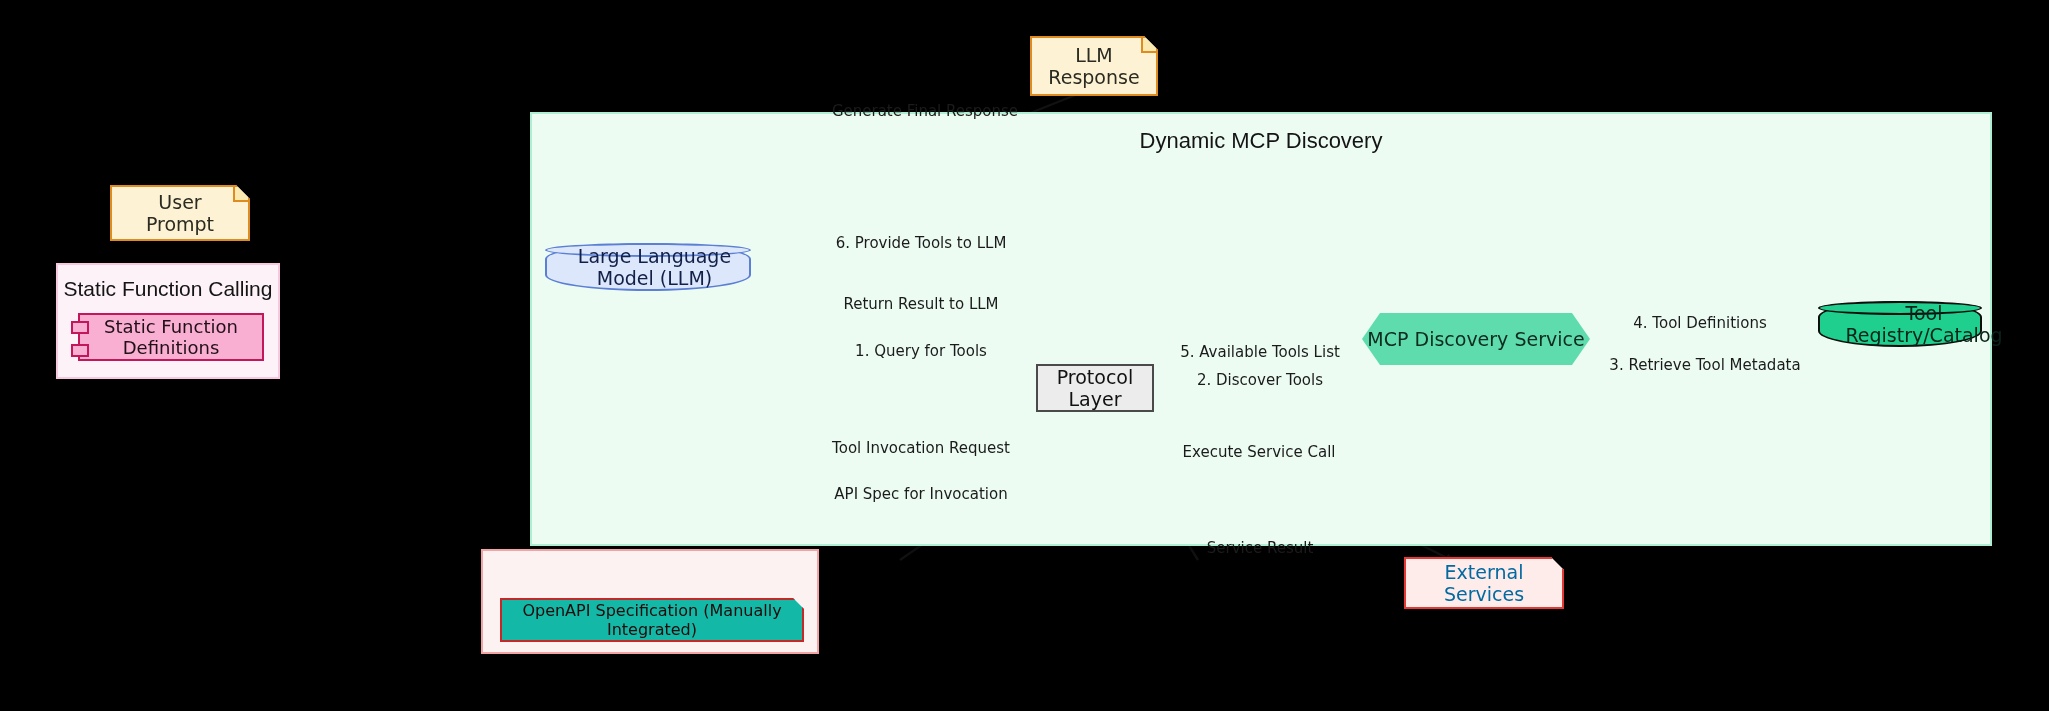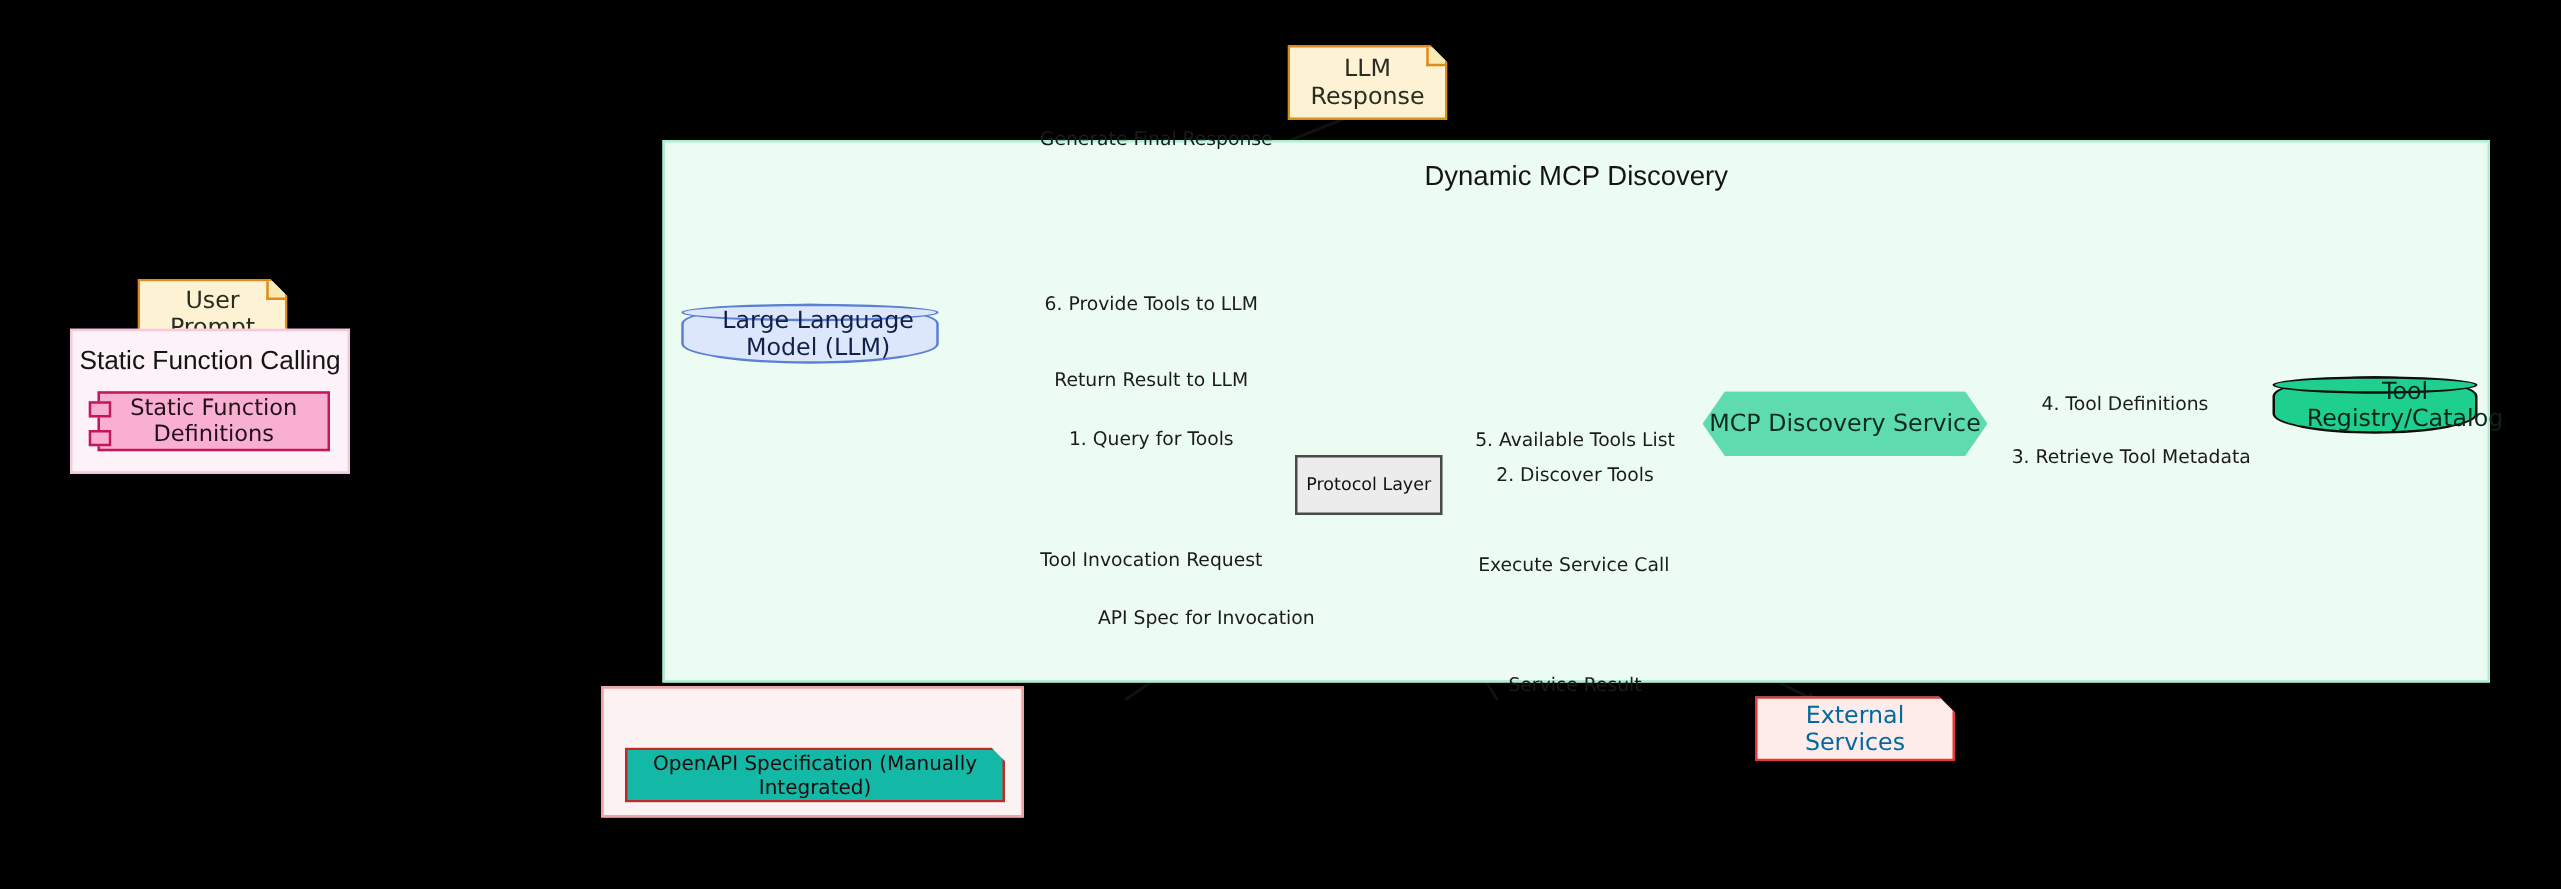--- a/index.html
+++ b/index.html
@@ -114,21 +114,21 @@
     top: -2px;
     right: -2px;
     height: 14px;
     border-radius: 50%;
     box-sizing: border-box;
   }
 
   
   .rect {
     box-sizing: border-box;
-    font-size: 14px;
+    font-size: 19px;
   }
 
   
   .hex {
     box-sizing: border-box;
     font-size: 19px;
     justify-content: center;
   }
 
   
@@ -195,34 +195,34 @@
 
   <div class="abs" id="subgraph-dynamic-mcp">
     <div id="subgraph-dynamic-mcp-title">Dynamic MCP Discovery</div>
   </div>
 
   <div class="edge-label" style="left:925px; top:111px;">Generate Final Response</div>
   <div class="edge-label" style="left:921px; top:243px;">6. Provide Tools to LLM</div>
   <div class="edge-label" style="left:921px; top:304px;">Return Result to LLM</div>
   <div class="edge-label" style="left:921px; top:351px;">1. Query for Tools</div>
   <div class="edge-label" style="left:921px; top:448px;">Tool Invocation Request</div>
-  <div class="edge-label" style="left:921px; top:494px;margin-left:44px;">API Spec for Invocation</div>
+  <div class="edge-label" style="left:921px; top:494px;">API Spec for Invocation</div>
   <div class="edge-label" style="left:1260px; top:352px;">5. Available Tools List</div>
   <div class="edge-label" style="left:1260px; top:380px;">2. Discover Tools</div>
   <div class="edge-label" style="left:1700px; top:323px;">4. Tool Definitions</div>
   <div class="edge-label" style="left:1705px; top:365px;">3. Retrieve Tool Metadata</div>
   <div class="edge-label" style="left:1259px; top:452px;">Execute Service Call</div>
   <div class="edge-label" style="left:1260px; top:548px;">Service Result</div>
 
   <div class="abs note center-text" style="left:1030px; top:36px; width:128px; height:60px;">
     <span>LLM Response</span>
     <span class="fold"></span>
   </div>
 
-  <div class="abs note center-text" style="left:110px; top:185px; width:120px; height:56px;margin-top:38px;">
+  <div class="abs note center-text" style="left:110px; top:185px; width:140px; height:56px;">
     <span>User Prompt</span>
     <span class="fold"></span>
   </div>
 
   <div class="abs pkg" style="left:56px; top:263px; width:224px; height:116px; background:#FDF2F7; border:2px solid #F7C8DE;">
     <div class="pkg-title">Static Function Calling</div>
     <div class="abs component center-text" style="left:20px; top:48px; width:186px; height:48px; background:#F9AFD2; border:2px solid #C2185B;">
       <span>Static Function Definitions</span>
       <span class="tab" style="top:6px; background:#F9AFD2; border:2px solid #C2185B;"></span>
       <span class="tab" style="top:29px; background:#F9AFD2; border:2px solid #C2185B;"></span>

